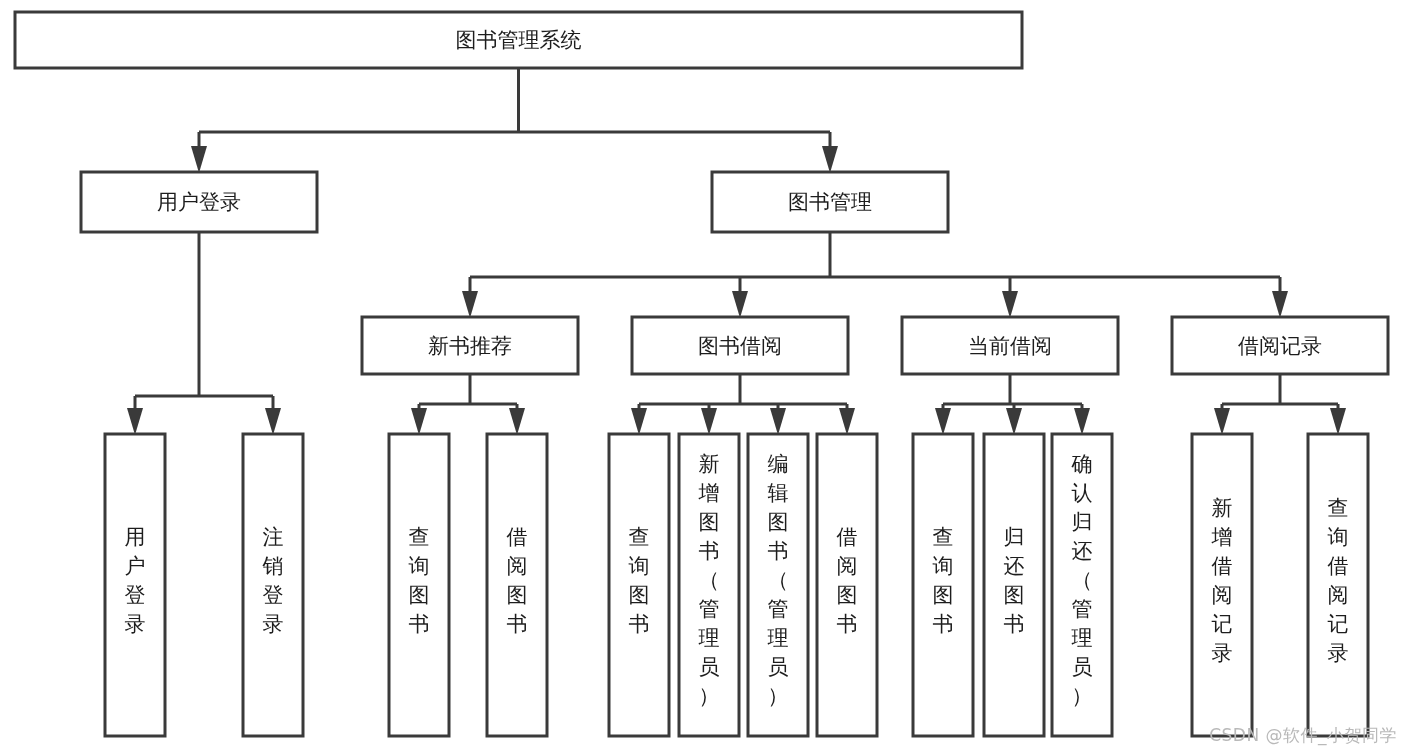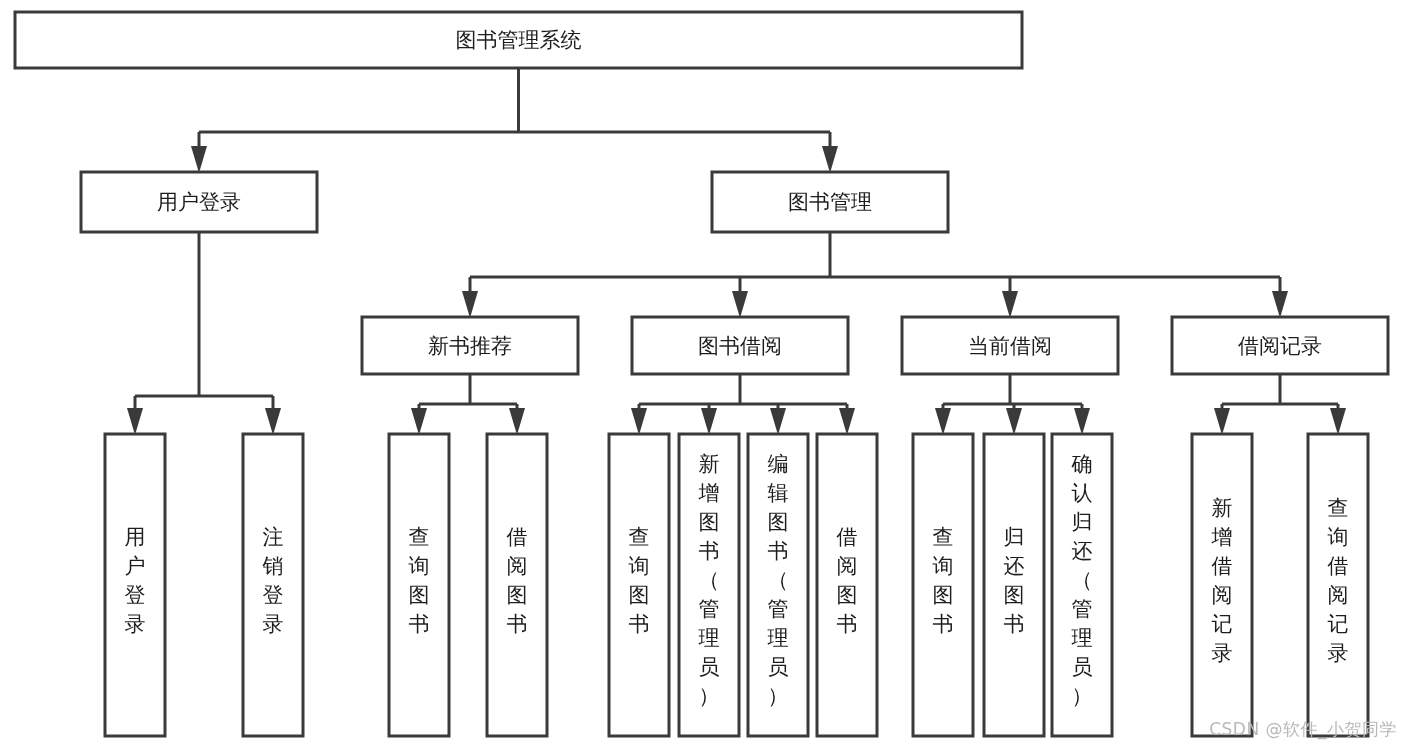--- a/index.html
+++ b/index.html
@@ -56,21 +56,21 @@
   .node-label-vertical {
     font-family: "DejaVu Sans", "Liberation Sans", sans-serif;
     fill: #1d1d1d;
     font-size: 21px;
     text-anchor: middle;
     white-space: pre;
   }
   .watermark-text {
     position: absolute;
     right: 8px;
-    bottom: 6px;
+    bottom: 0;
     font-family: "DejaVu Sans", "Liberation Sans", sans-serif;
     font-size: 17px;
     color: #b9b9b9;
     letter-spacing: 0.5px;
     user-select: none;
     pointer-events: none;
   }
 </style>
 </head>
 <body>

